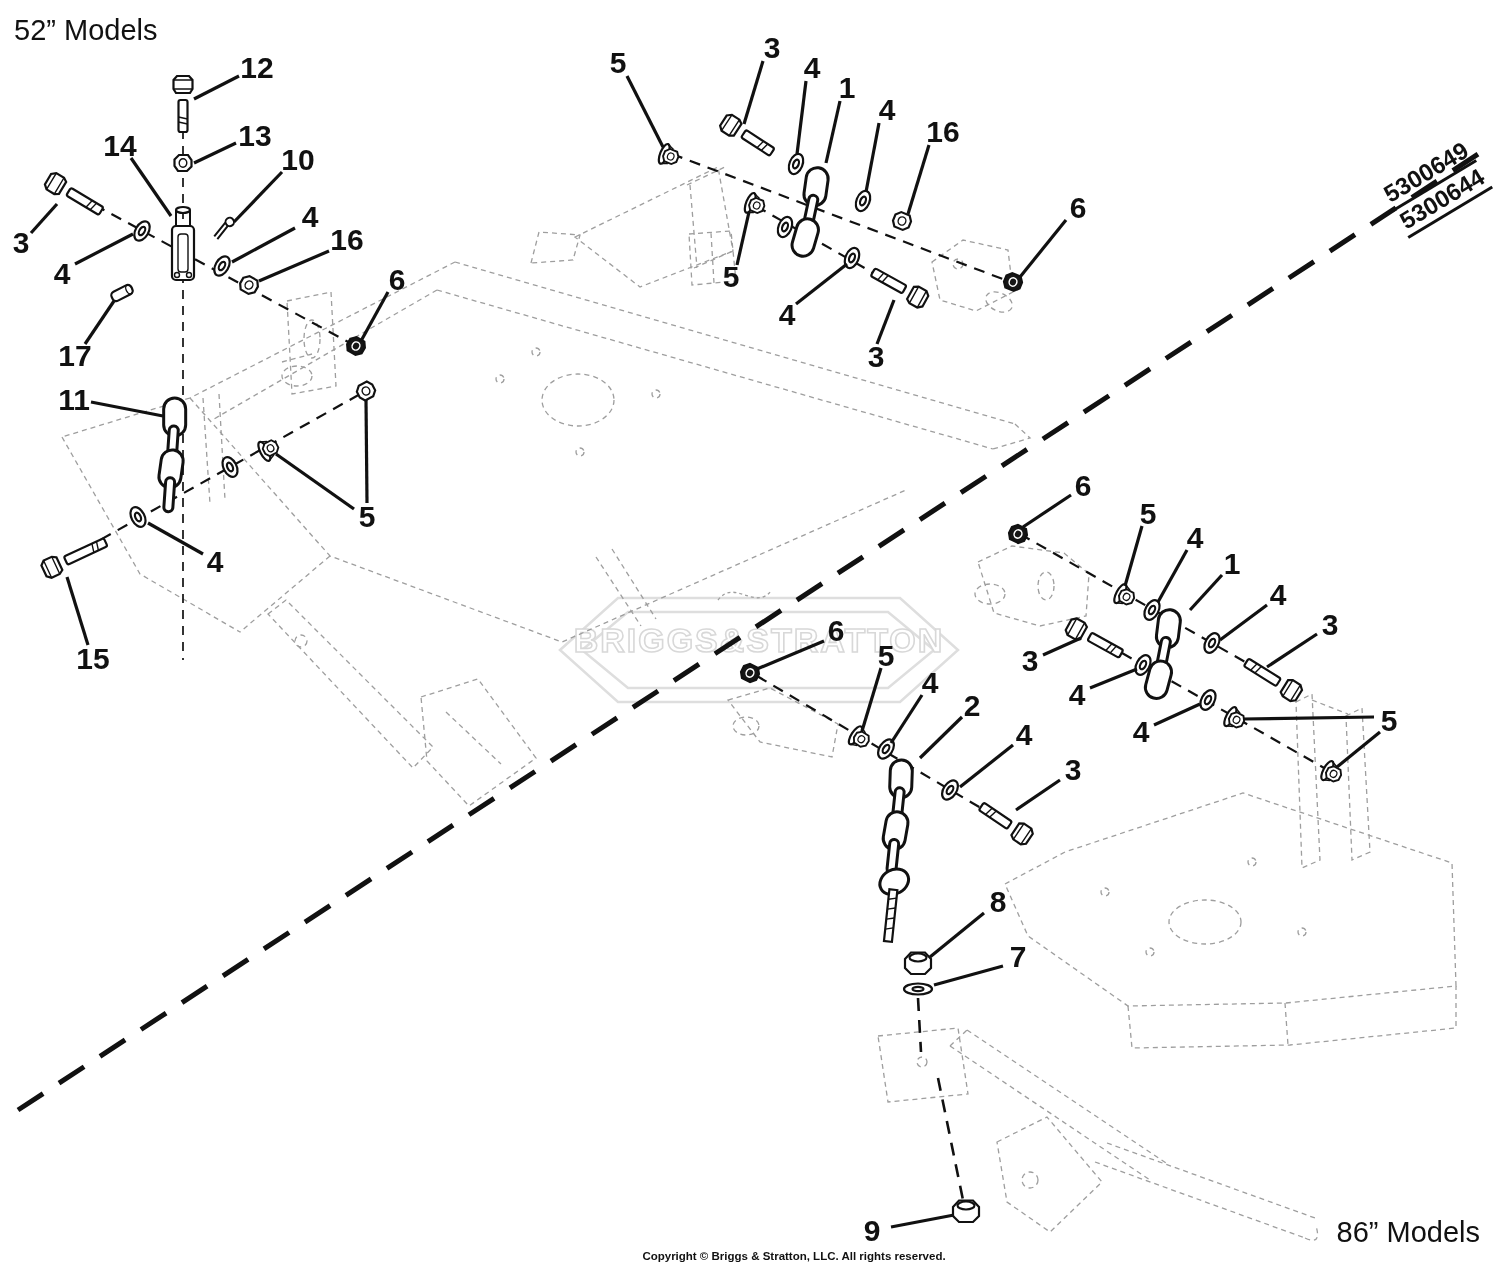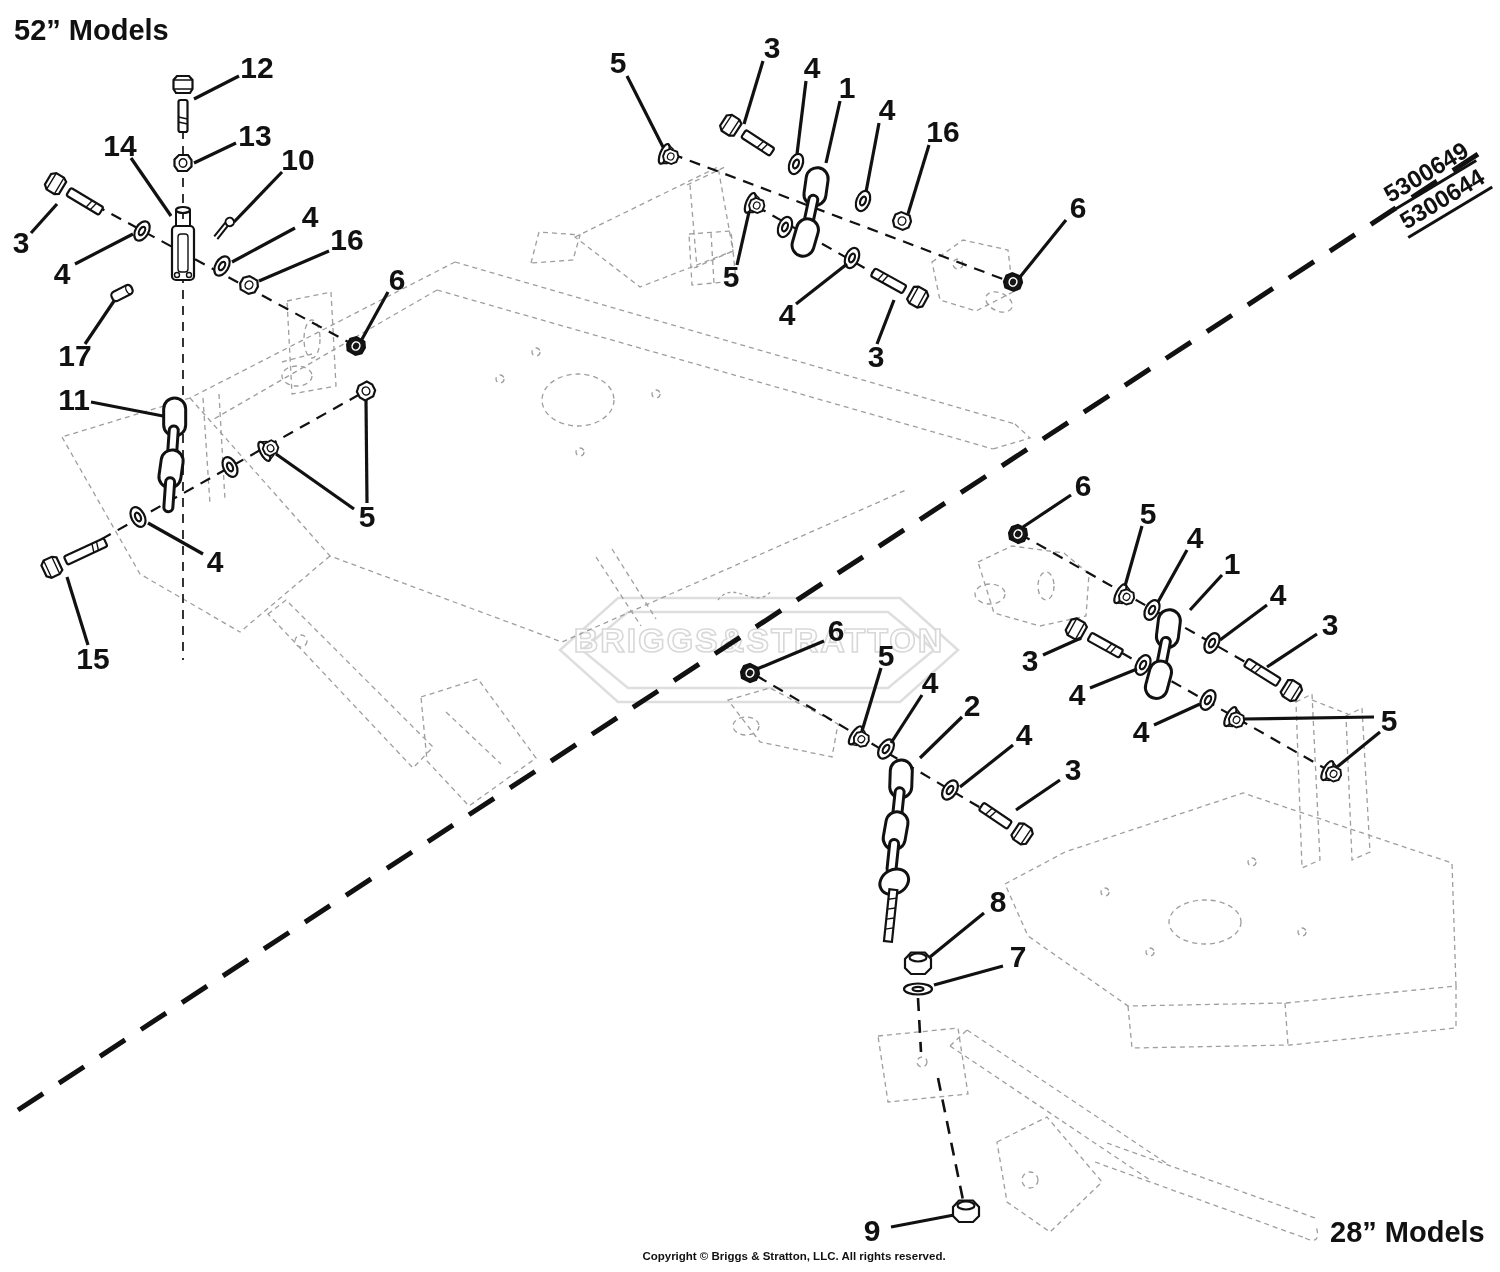--- a/index.html
+++ b/index.html
@@ -1,19 +1,19 @@
 <!DOCTYPE html>
 <html><head>
 <meta charset="utf-8">
 <style>
   html,body{margin:0;padding:0;background:#fff;}
   #stage{position:relative;width:1500px;height:1272px;background:#fff;overflow:hidden;
          font-family:"Liberation Sans", sans-serif;}
   #diagram{position:absolute;left:0;top:0;}
-  .title{position:absolute;font-weight:bold;font-size:29px;color:#111;letter-spacing:0px;white-space:nowrap;}
+  .title{position:absolute;font-weight:normal;font-size:29px;color:#111;letter-spacing:0px;white-space:nowrap;}
   #title-left{left:14px;top:14px;}
   #title-right{left:1330px;top:1216px;width:150px;text-align:right;}
   #refnums{position:absolute;left:1360px;top:156px;width:150px;transform:rotate(-31deg);
            text-align:center;font-weight:bold;font-size:24px;color:#111;}
   #refnums span{display:inline-block;border-bottom:3px solid #111;line-height:1.08;padding:0 2px 1px 2px;}
   #copyright{position:absolute;left:0;top:1250px;width:100%;text-align:center;
              font-weight:bold;font-size:11.5px;color:#111;padding-left:44px;}
   
   .deck{fill:none;stroke:#9e9e9e;stroke-width:1.3;stroke-dasharray:5,4;}
   .axis{fill:none;stroke:#111;stroke-width:2.2;stroke-dasharray:11,8;}
@@ -451,21 +451,21 @@
         <text x="972" y="716" class="callout-label">2</text>
         <text x="1024" y="745" class="callout-label">4</text>
         <text x="1073" y="780" class="callout-label">3</text>
         <text x="998" y="912" class="callout-label">8</text>
         <text x="1018" y="967" class="callout-label">7</text>
         <text x="872" y="1241" class="callout-label">9</text>
       </g>
   </svg>
 
   <div id="title-left" class="title">52” Models</div>
-  <div id="title-right" class="title">28” Models</div>
+  <div id="title-right" class="title">86” Models</div>
 
   <div id="refnums">
     <span>5300649</span><br>
     <span>5300644</span>
   </div>
 
   <div id="copyright">Copyright © Briggs &amp; Stratton, LLC. All rights reserved.</div>
 </div>
 
 </body></html>

